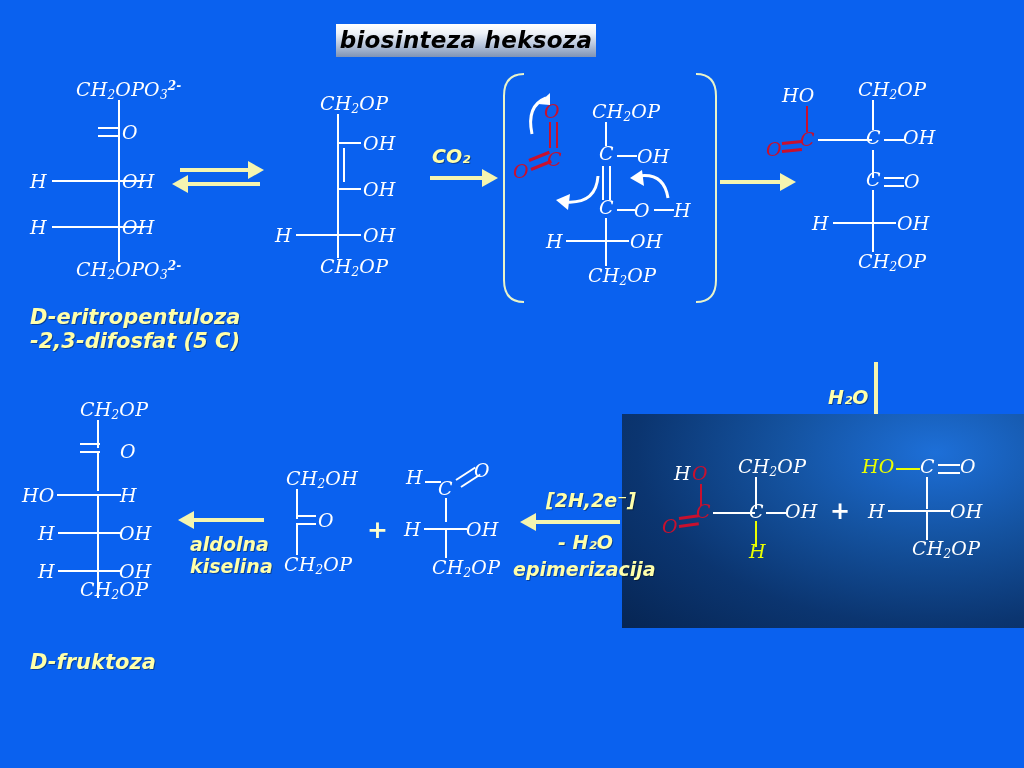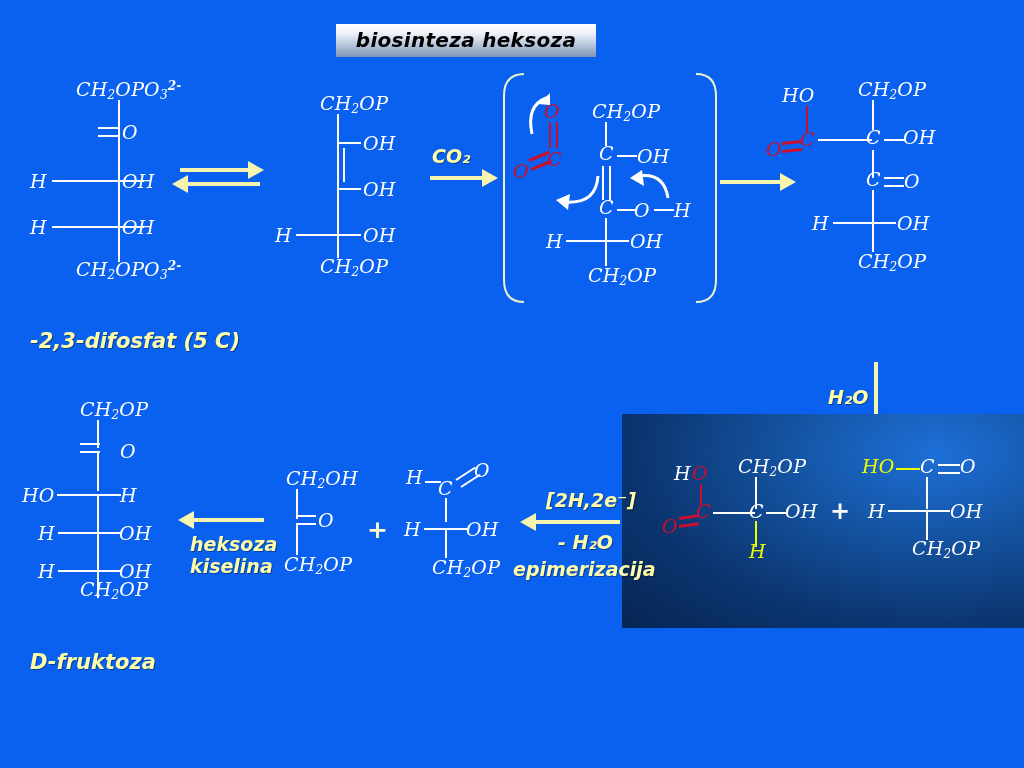--- a/index.html
+++ b/index.html
@@ -78,21 +78,21 @@
   svg.mech{position:absolute;overflow:visible;}
   svg.mech path{fill:none;stroke:#ffffff;stroke-width:3;}
   svg.bracket{position:absolute;overflow:visible;}
   svg.bracket path{fill:none;stroke:#e9f3c9;stroke-width:2;}
 </style>
 </head>
 <body>
 
 <div class="stage">
 
-  <div class="plaque" style="left:336px;top:24px;width:260px;height:33px;font-size:20px;line-height:33px;">
+  <div class="plaque" style="left:336px;top:24px;width:260px;height:33px;font-size:23px;line-height:33px;">
     <span>biosinteza heksoza</span>
   </div>
 
   <div>
     <div class="chem" style="left:76px;top:78px;">CH<sub>2</sub>OPO<sub>3</sub><sup>2-</sup></div>
     <div class="bond v" style="left:118px;top:100px;height:34px;"></div>
 
     <div class="bond h" style="left:98px;top:127px;width:22px;"></div>
     <div class="bond h" style="left:98px;top:135px;width:22px;"></div>
     <div class="chem" style="left:122px;top:121px;">O</div>
@@ -145,21 +145,21 @@
 
     <div class="chem" style="left:30px;top:216px;">H</div>
     <div class="bond h" style="left:52px;top:226px;width:66px;"></div>
     <div class="bond h" style="left:118px;top:226px;width:26px;"></div>
     <div class="chem" style="left:122px;top:216px;">OH</div>
     <div class="bond v" style="left:118px;top:226px;height:36px;"></div>
     <div class="chem" style="left:76px;top:258px;">CH<sub>2</sub>OPO<sub>3</sub><sup>2-</sup></div>
   </div>
 
   <div class="label" style="left:30px;top:305px;font-size:21px;">
-    <br>
+    <span>D-eritropentuloza</span><br>
     <span>-2,3-difosfat (5 C)</span>
   </div>
 
   <div>
     <div class="arrowline" style="left:180px;top:168px;width:72px;"></div>
     <div class="arrowhead ah-right" style="left:248px;top:161px;"></div>
     <div class="arrowline" style="left:188px;top:182px;width:72px;"></div>
     <div class="arrowhead ah-left" style="left:172px;top:175px;"></div>
   </div>
 
@@ -365,21 +365,21 @@
     <div class="bond h" style="left:445px;top:528px;width:22px;"></div>
     <div class="chem" style="left:466px;top:518px;">OH</div>
     <div class="bond v" style="left:445px;top:528px;height:30px;"></div>
     <div class="chem" style="left:432px;top:556px;">CH<sub>2</sub>OP</div>
   </div>
 
   <div>
     <div class="arrowline" style="left:192px;top:518px;width:72px;"></div>
     <div class="arrowhead ah-left" style="left:178px;top:511px;"></div>
     <div class="label" style="left:190px;top:534px;font-size:19px;">
-      <span>heksoza</span><br>
+      <span>aldolna</span><br>
       <span>kiselina</span>
     </div>
   </div>
 
   <div>
     <div class="chem" style="left:80px;top:398px;">CH<sub>2</sub>OP</div>
     <div class="bond v" style="left:97px;top:420px;height:28px;"></div>
     <div class="bond h" style="left:80px;top:443px;width:20px;"></div>
     <div class="bond h" style="left:80px;top:451px;width:20px;"></div>
     <div class="chem" style="left:120px;top:440px;">O</div>

